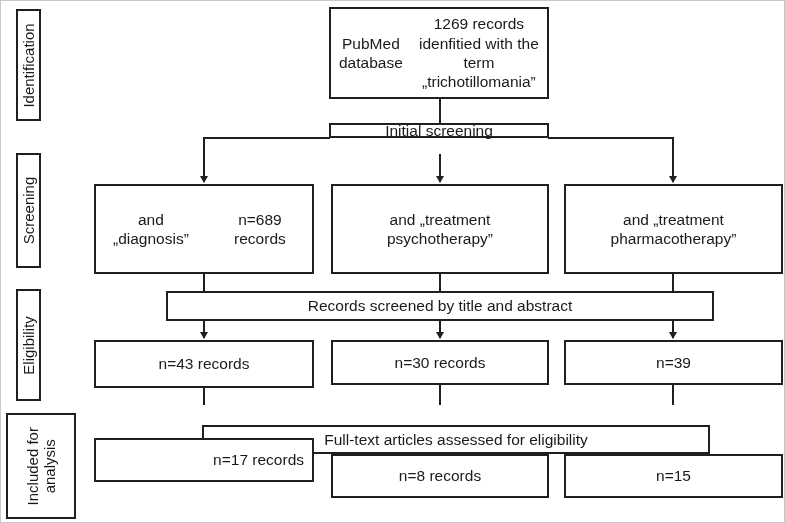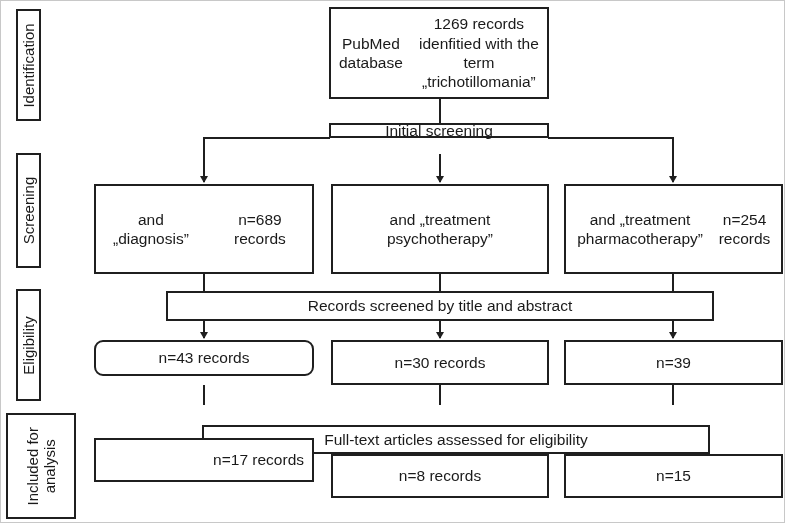--- a/index.html
+++ b/index.html
@@ -56,21 +56,21 @@
     line-height: 1.25;
     box-sizing: border-box;
     padding: 2px 8px;
   }
   #node-source  { left: 328px; top: 6px;   width: 220px; height: 92px; gap: 16px; }
   #node-initial { left: 328px; top: 122px; width: 220px; height: 15px; }
   #node-s1 { left: 93px;  top: 183px; width: 220px; height: 90px; gap: 18px; align-items: center; }
   #node-s2 { left: 330px; top: 183px; width: 218px; height: 90px; gap: 18px; }
   #node-s3 { left: 563px; top: 183px; width: 219px; height: 90px; gap: 10px; }
   #node-wide1 { left: 165px; top: 290px; width: 548px; height: 30px; }
-  #node-e1 { left: 93px;  top: 339px; width: 220px; height: 36px; border-radius: 9px; }
+  #node-e1 { left: 93px;  top: 339px; width: 220px; height: 48px; }
   #node-e2 { left: 330px; top: 339px; width: 218px; height: 45px; }
   #node-e3 { left: 563px; top: 339px; width: 219px; height: 45px; }
   #node-wide2 { left: 165px; top: 424px; width: 508px; height: 29px; margin-left: 36px; }
   #node-f1 { left: 93px;  top: 437px; width: 220px; height: 44px; justify-content: flex-end; }
   #node-f2 { left: 330px; top: 453px; width: 218px; height: 44px; }
   #node-f3 { left: 563px; top: 453px; width: 219px; height: 44px; }
 </style>
 </head>
 <body>
 
@@ -124,21 +124,20 @@
 
   <div class="node" id="node-s1">
     <div>and „diagnosis”</div>
     <div>n=689 records</div>
   </div>
   <div class="node" id="node-s2">
     <div>and „treatment psychotherapy”</div>
   </div>
   <div class="node" id="node-s3">
     <div>and „treatment pharmacotherapy”</div>
-    <div>n=254 records</div>
   </div>
 
   <div class="node" id="node-wide1">
     <div>Records screened by title and abstract</div>
   </div>
 
   <div class="node" id="node-e1">
     <div>n=43 records</div>
   </div>
   <div class="node" id="node-e2">

